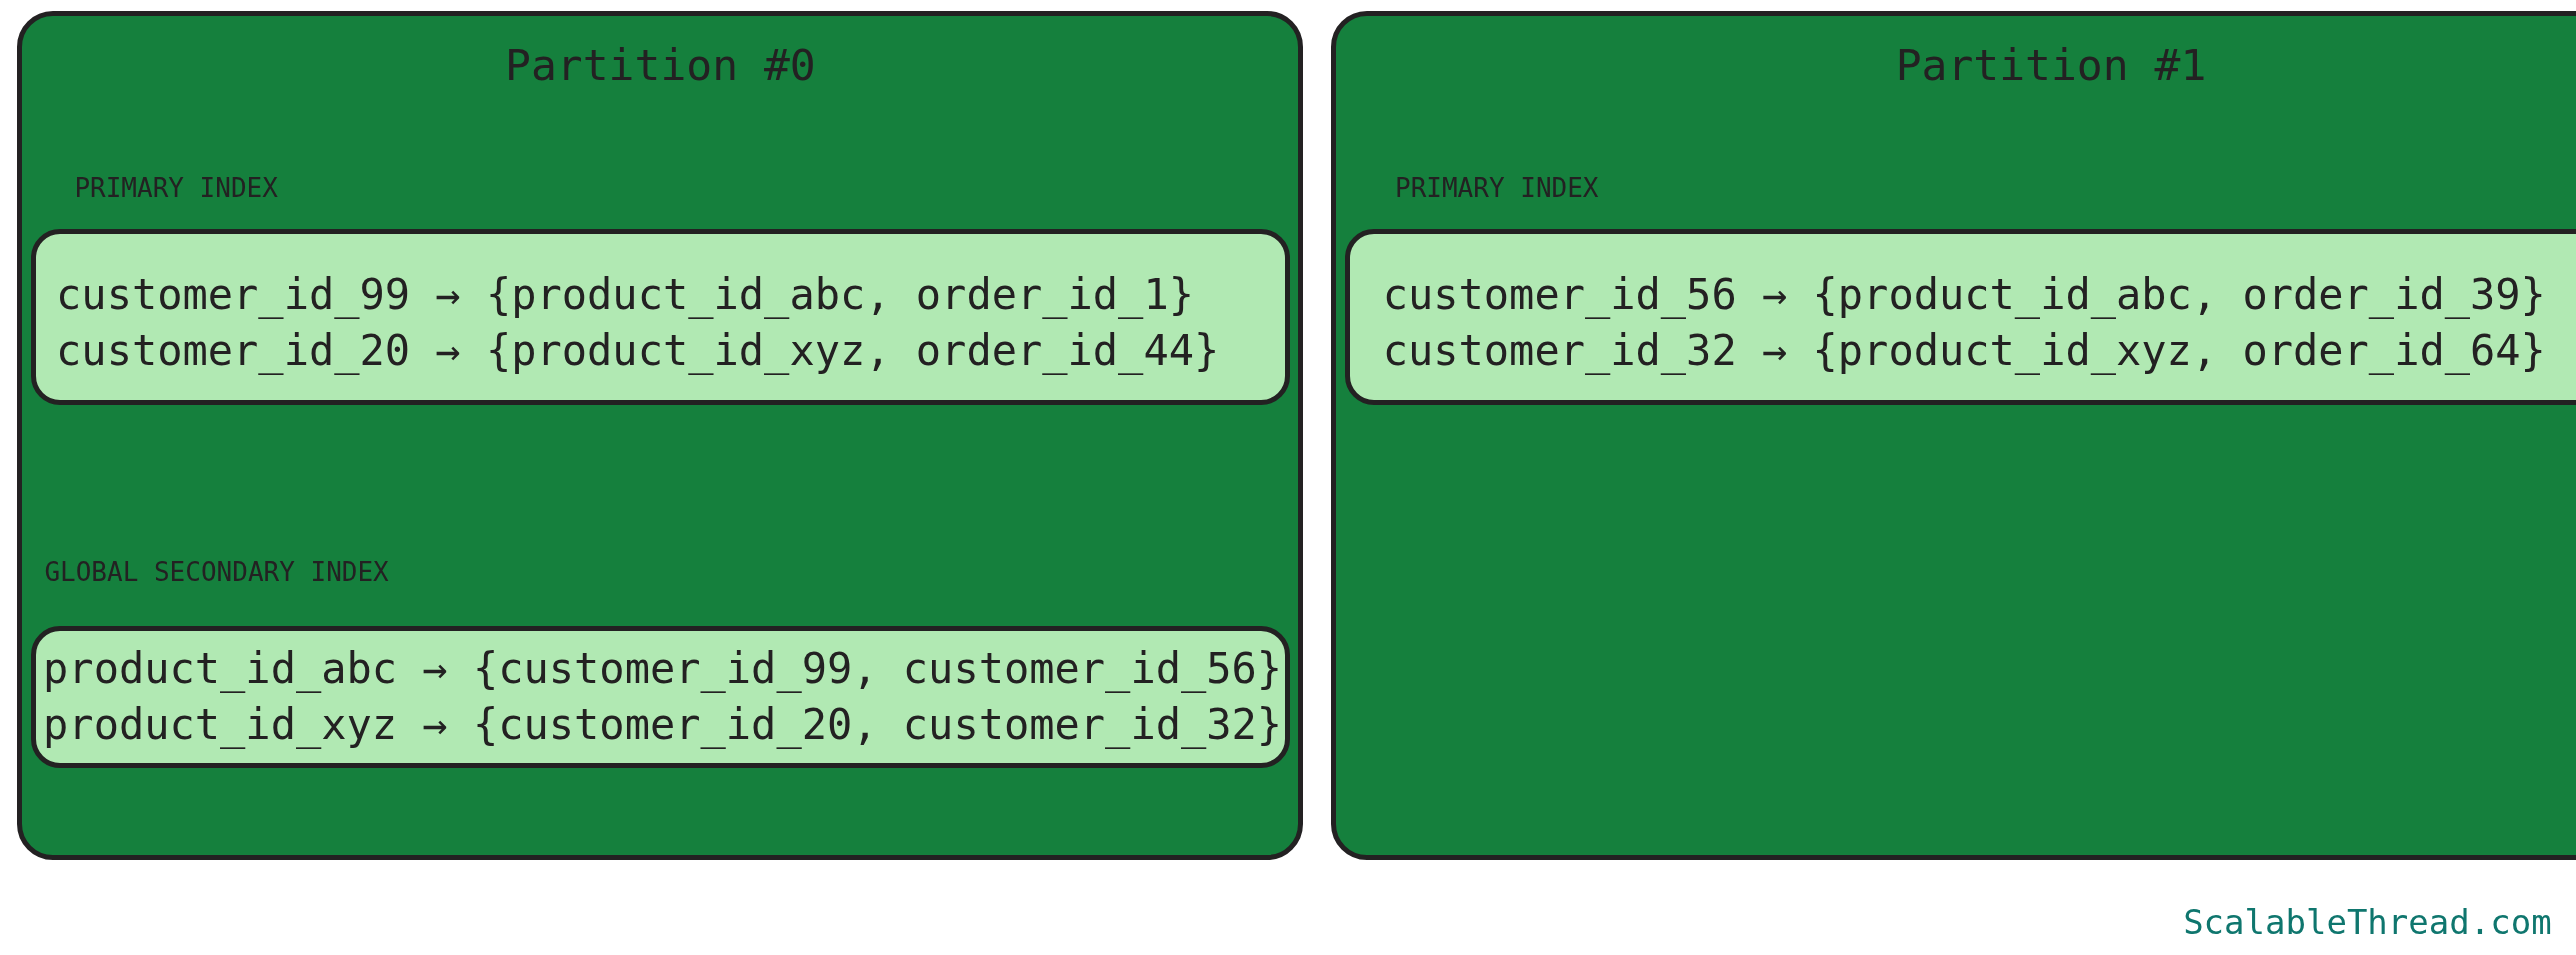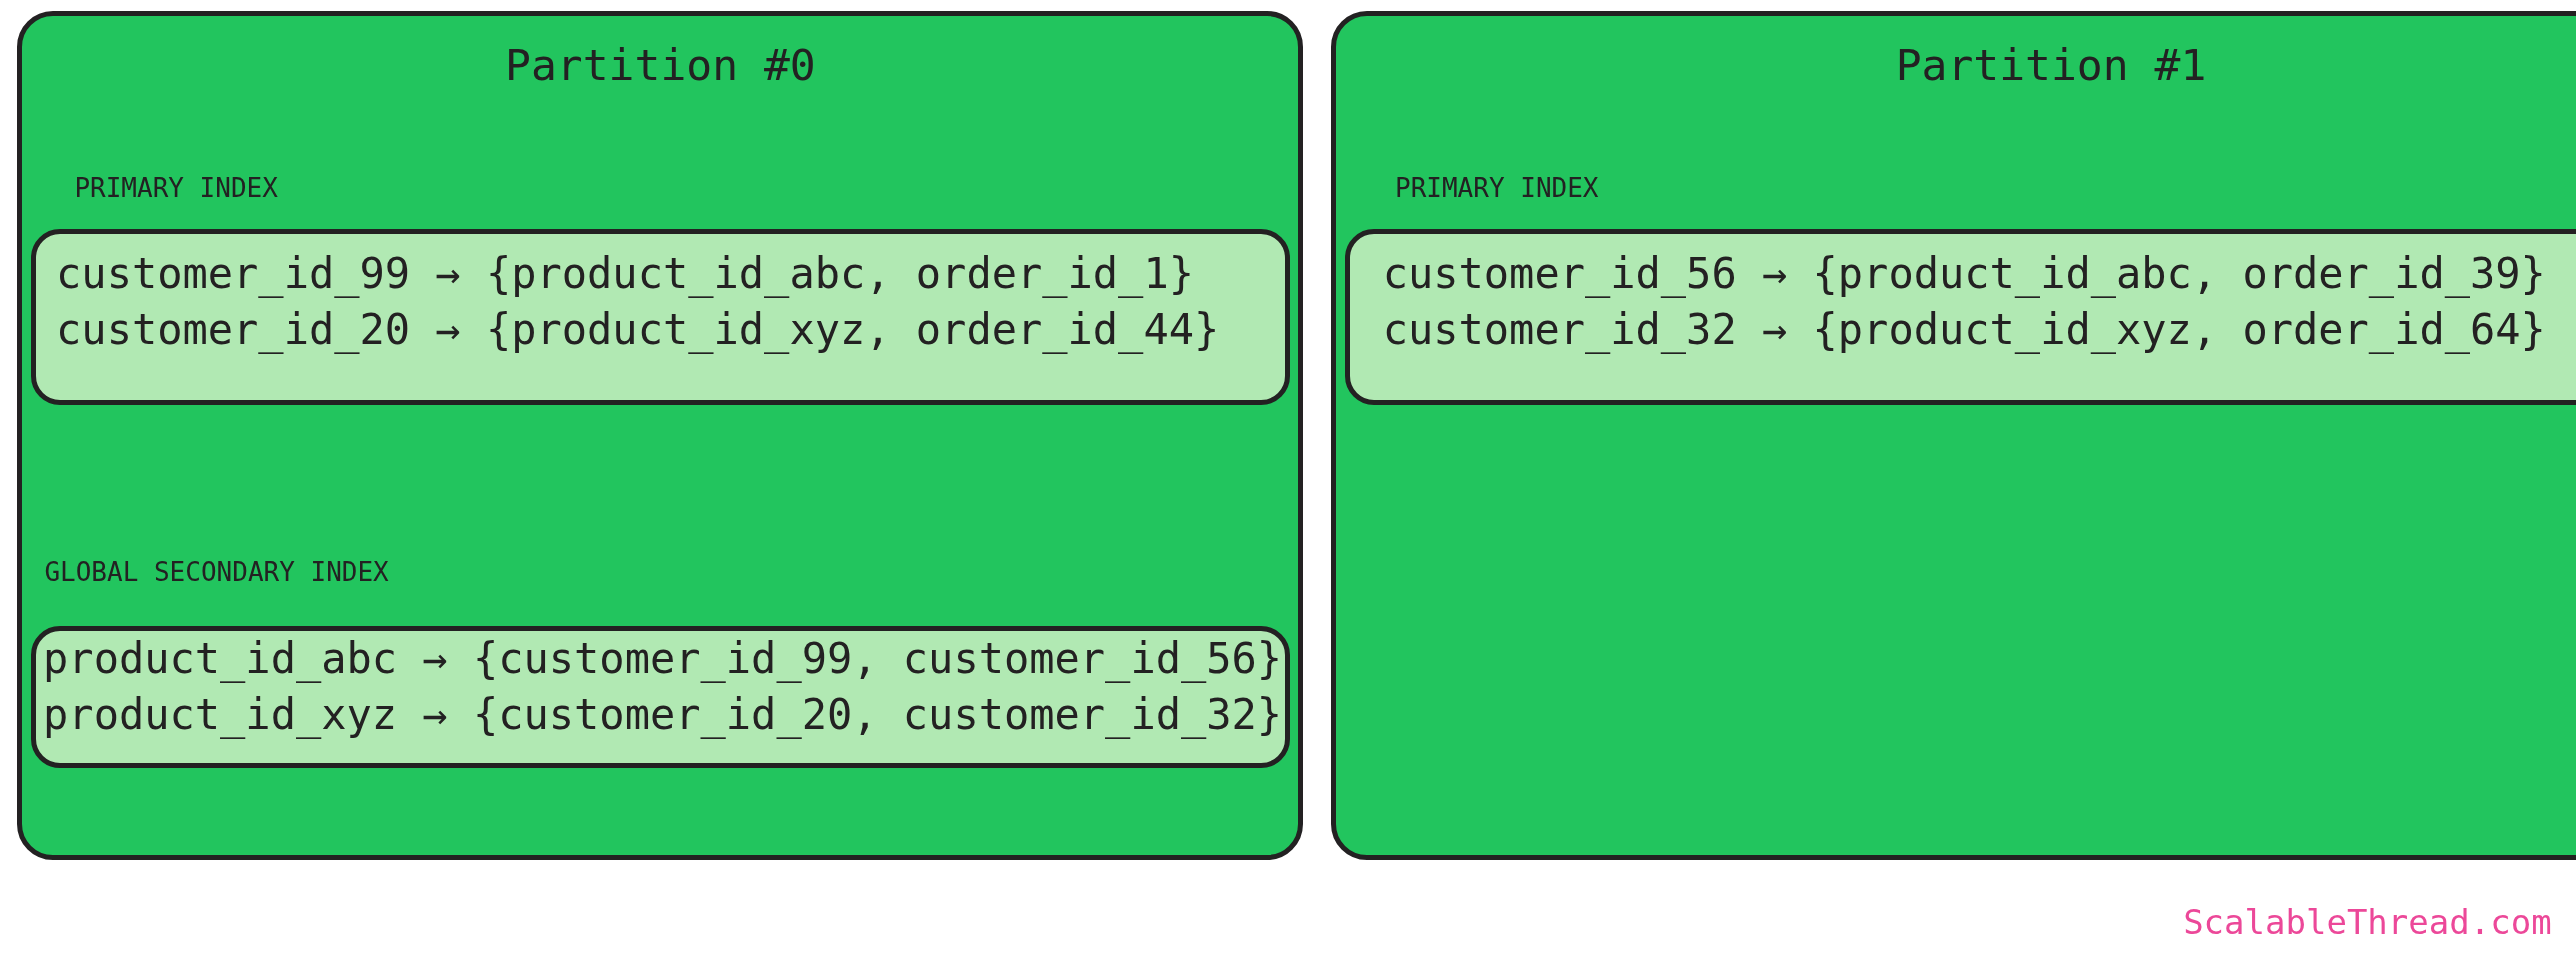--- a/index.html
+++ b/index.html
@@ -15,21 +15,21 @@
     width: 2576px;
     height: 956px;
     background: #ffffff;
     font-family: "DejaVu Sans Mono", "Liberation Mono", monospace;
     color: #232122;
   }
   .partition {
     position: absolute;
     top: 10.5px;
     height: 849px;
-    background: #22c55e;
+    background: #15803d;
     border: 5.8px solid #232122;
     border-radius: 36px;
     box-sizing: border-box;
   }
   .partition-0 { left: 17.4px;  width: 1286px; }
   .partition-1 { left: 1331px; width: 1440px; }
   .partition-title {
     position: absolute;
     left: 0; right: 0;
     top: 24.4px;
@@ -47,40 +47,41 @@
   .index-box {
     position: absolute;
     left: 8.7px;
     right: 8.7px;
     background: #B1E9B3;
     border: 5.2px solid #232122;
     border-radius: 29px;
     box-sizing: border-box;
     display: flex;
     flex-direction: column;
+    justify-content: center;
   }
   .index-entry {
     font-size: 42px;
     line-height: 56px;
     white-space: pre;
   }
   
   .p0-primary-label   { left: 52px;  top: 157px; }
   .p0-primary-box     { top: 213px;  height: 176px; padding: 12.8px 5.8px 0 20px; }
   .p0-secondary-label { left: 22px;  top: 541px; }
   .p0-secondary-box   { top: 610px; height: 142px; padding: 0 3.5px 0 7px; }
   
   .p1-primary-label   { left: 59px; top: 157px; }
   .p1-primary-box     { top: 213px;  height: 176px; padding: 12.8px 4.6px 0 33px; }
   .watermark {
     position: absolute;
     right: 24.4px;
     top: 902px;
     font-size: 34px;
-    color: #ec4899;
+    color: #0f766e;
   }
 </style>
 </head>
 <body>
 
 <div class="canvas">
 
   <section class="partition partition-0">
     <h2 class="partition-title">Partition #0</h2>
 

